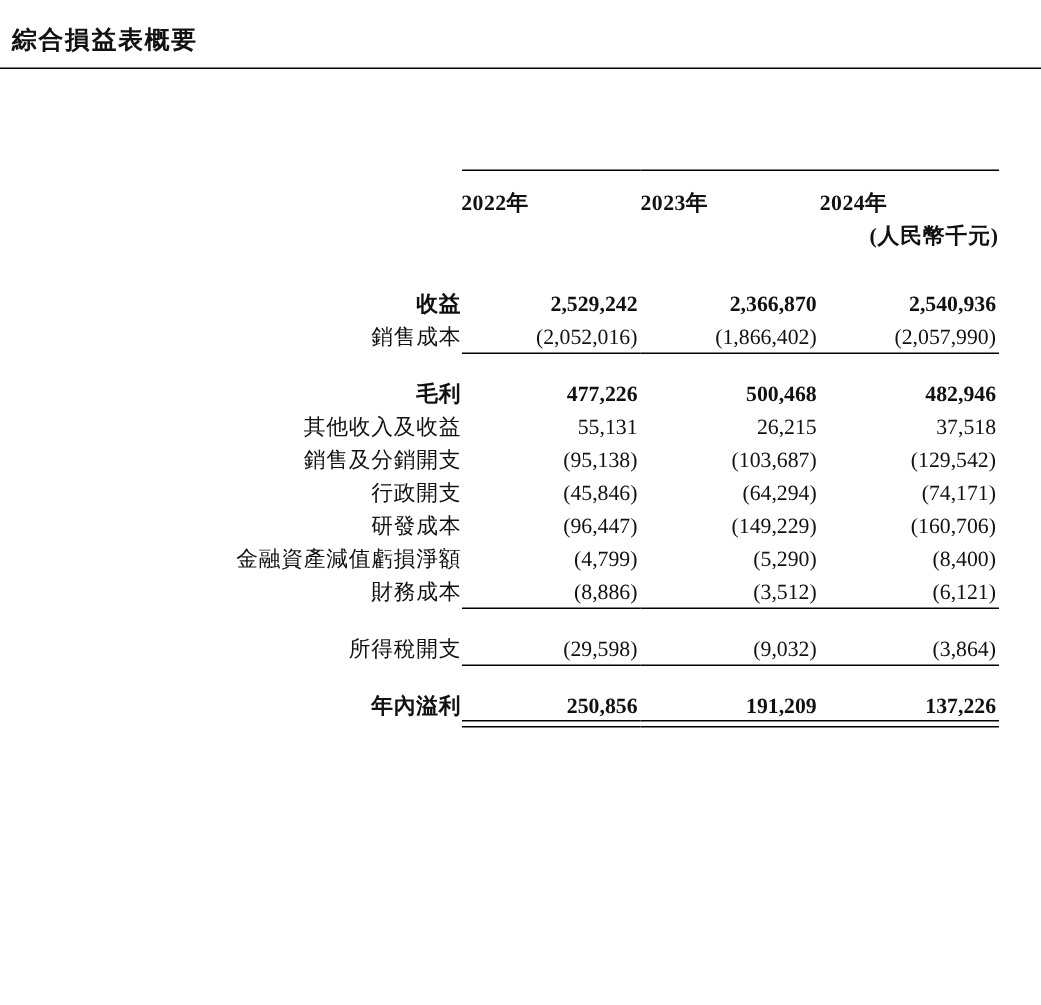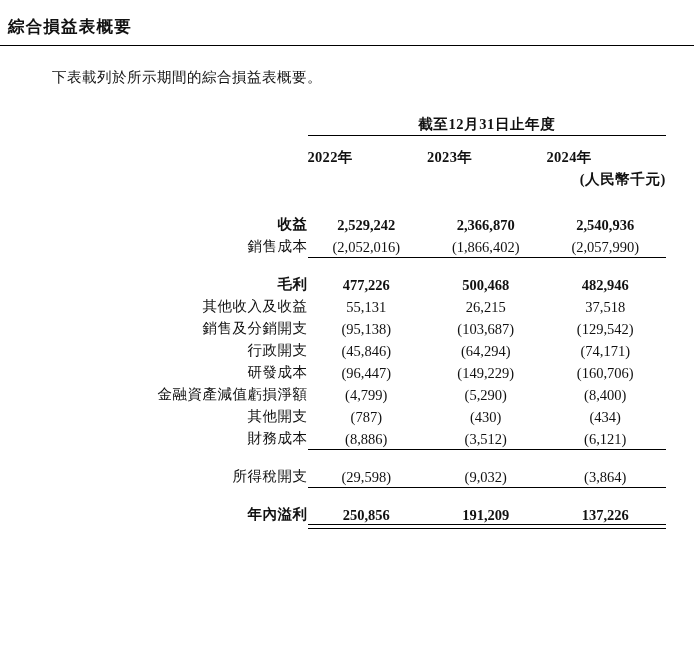--- a/index.html
+++ b/index.html
@@ -61,21 +61,21 @@
   .col-label {
     width: 268px;
     text-align: right;
     letter-spacing: 0.5px;
     padding-left: 8px !important;
     box-sizing: border-box;
     margin-left: 36px;
   }
   .col-num {
     width: 118px;
-    text-align: center;
+    text-align: right;
     white-space: nowrap;
     padding-right: 2px !important;
     font-family: "Liberation Serif", "DejaVu Serif", serif;
   }
 
   tr.row-h {
     height: 22px;
   }
   tr.row-gap td {
     height: 14px;
@@ -121,35 +121,30 @@
     line-height: 1px;
   }
 </style>
 </head>
 <body>
 
 <div class="page">
 
   <div class="section-title">綜合損益表概要</div>
   <div class="title-rule"></div>
-  <div class="intro">下表載列於所示期間的綜合損益表概要。</div>
 
   <table class="fin">
     <colgroup>
       <col class="col-label">
       <col class="col-num">
       <col class="col-num">
       <col class="col-num">
     </colgroup>
     <tbody>
 
-      <tr class="row-h">
-        <td></td>
-        <td class="hdr-top" colspan="3">截至12月31日止年度</td>
-      </tr>
       <tr class="rule-thin">
         <td></td>
         <td class="ruled" colspan="3"></td>
       </tr>
       <tr class="row-smallgap">
           <td colspan="4"></td>
         </tr>
 
       <tr class="row-h">
         <td></td>
@@ -223,26 +218,20 @@
         <td class="col-num">(149,229)</td>
         <td class="col-num">(160,706)</td>
       </tr>
       <tr class="row-h">
         <td class="col-label">金融資產減值虧損淨額</td>
         <td class="col-num">(4,799)</td>
         <td class="col-num">(5,290)</td>
         <td class="col-num">(8,400)</td>
       </tr>
       <tr class="row-h">
-        <td class="col-label">其他開支</td>
-        <td class="col-num">(787)</td>
-        <td class="col-num">(430)</td>
-        <td class="col-num">(434)</td>
-      </tr>
-      <tr class="row-h">
         <td class="col-label">財務成本</td>
         <td class="col-num">(8,886)</td>
         <td class="col-num">(3,512)</td>
         <td class="col-num">(6,121)</td>
       </tr>
       <tr class="rule-thin">
         <td></td>
         <td class="ruled"></td>
         <td class="ruled"></td>
         <td class="ruled"></td>

